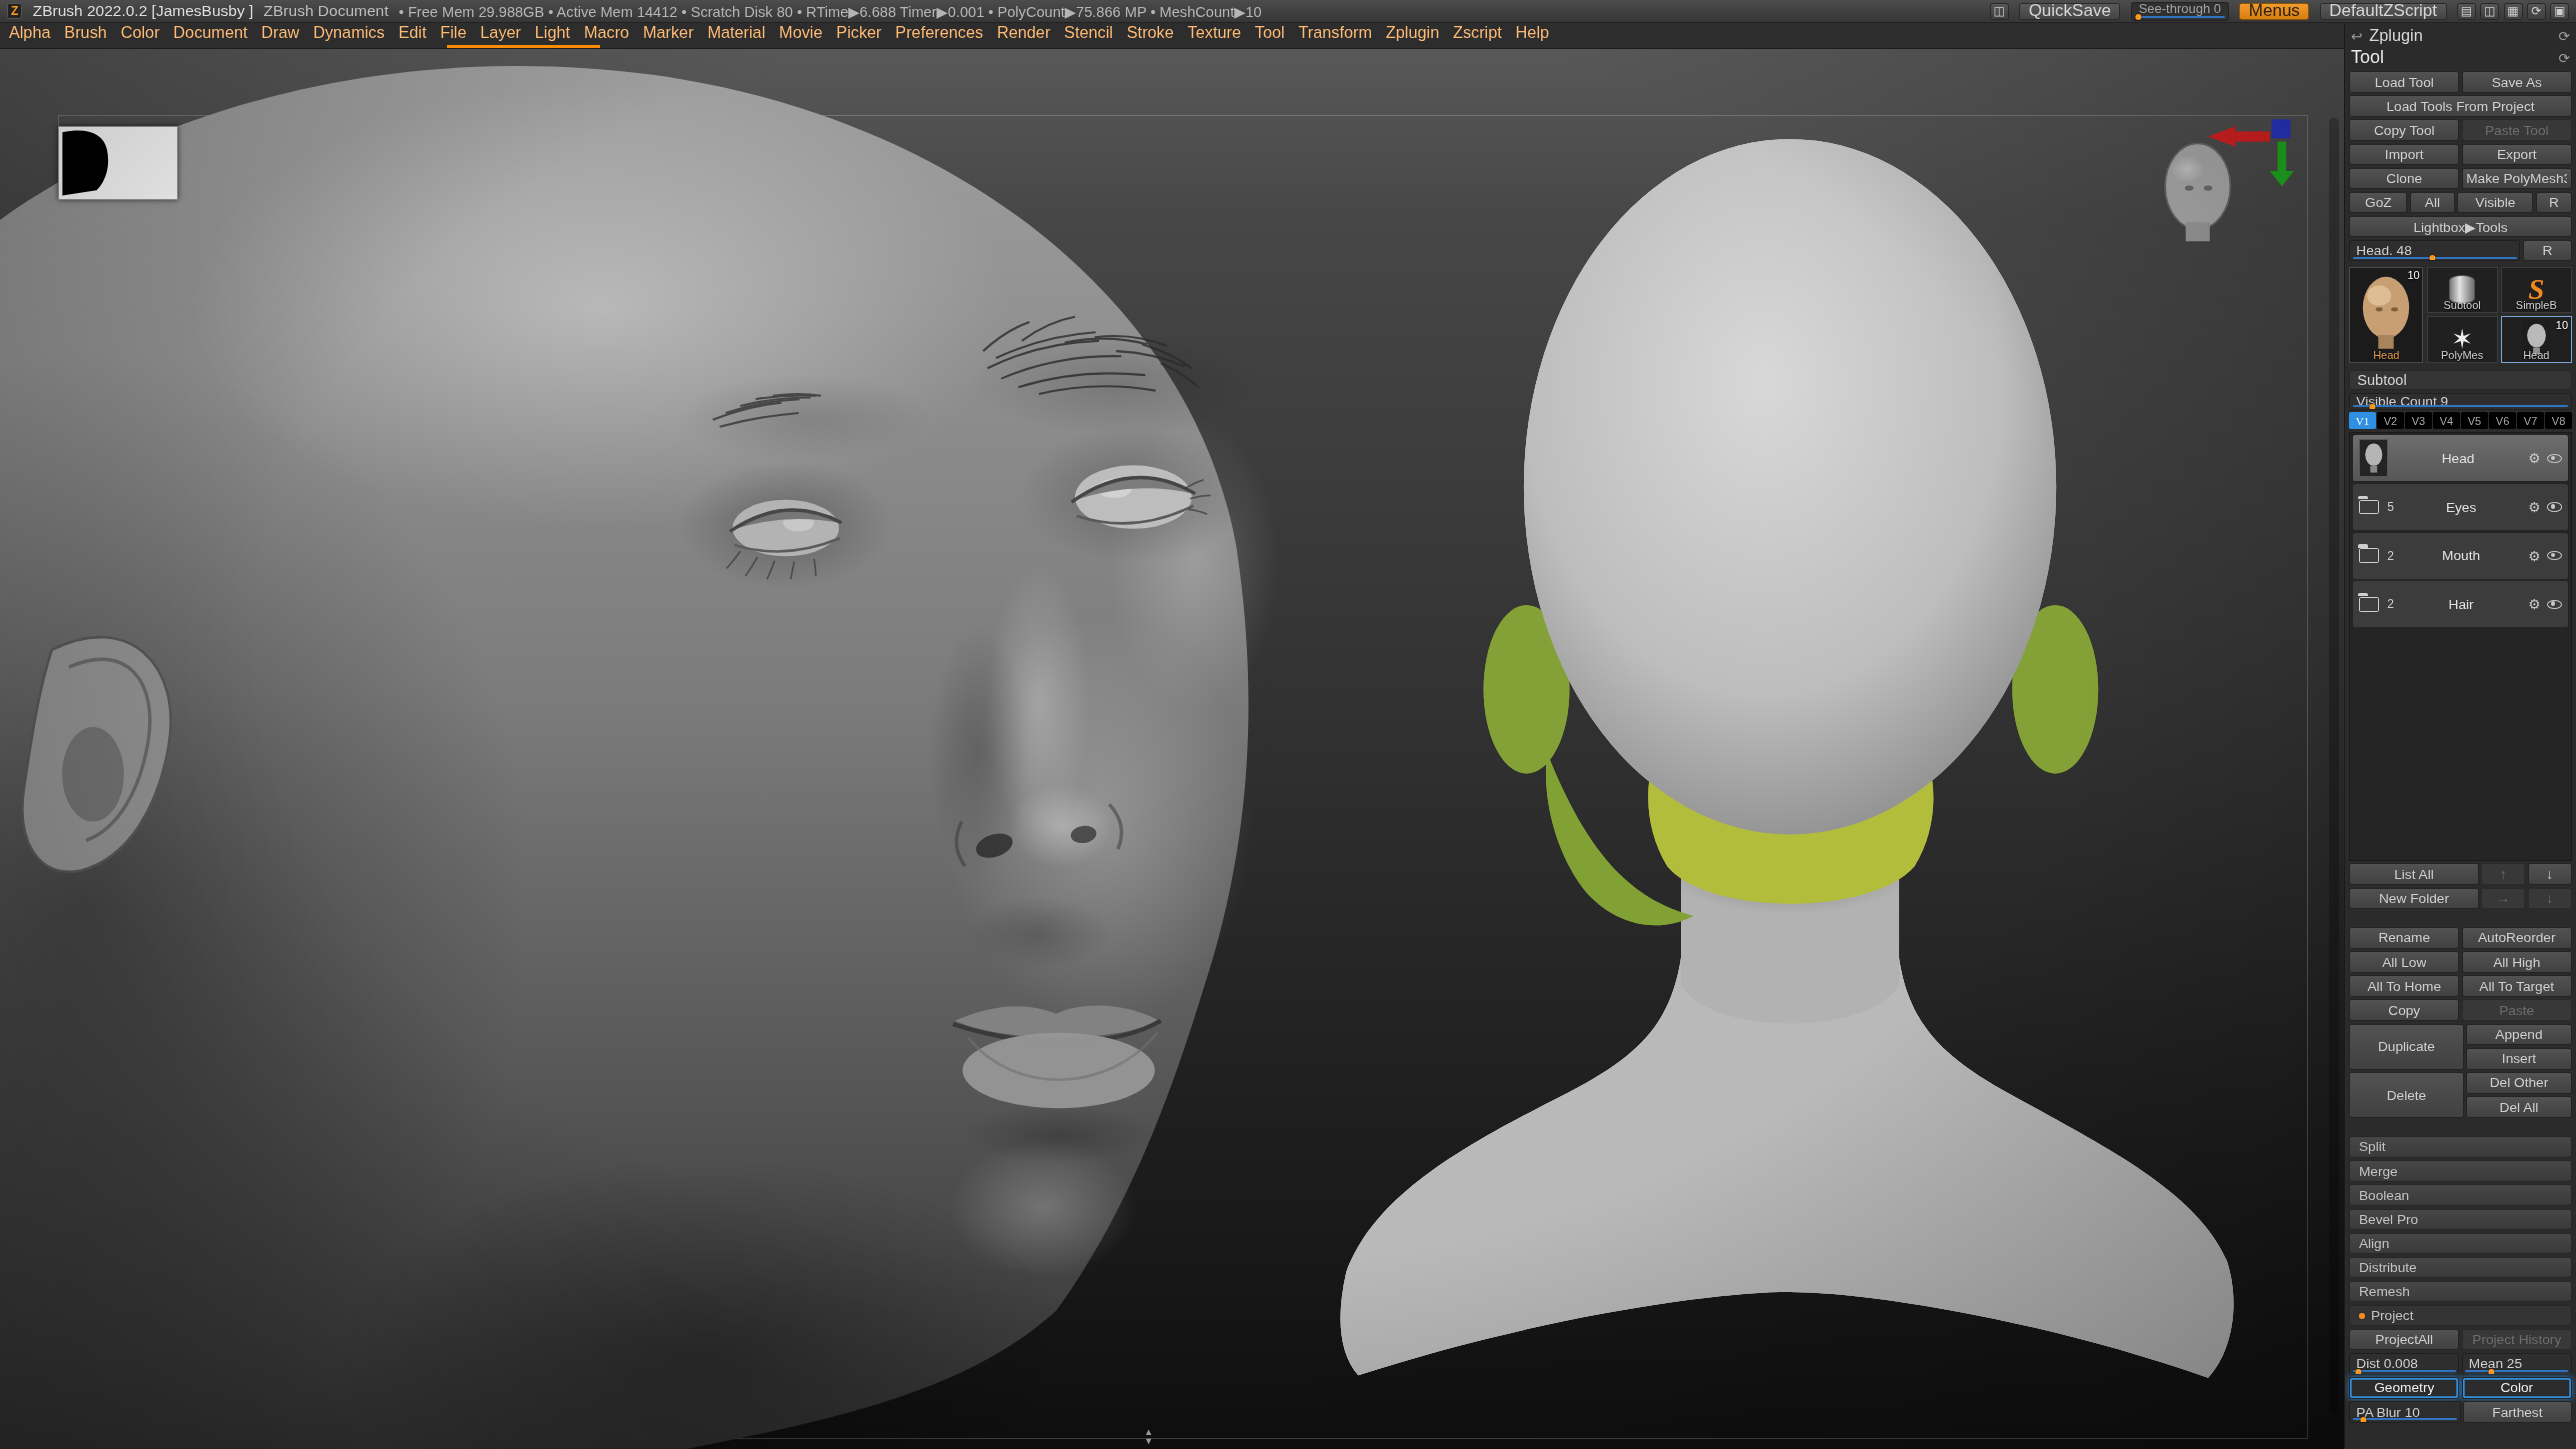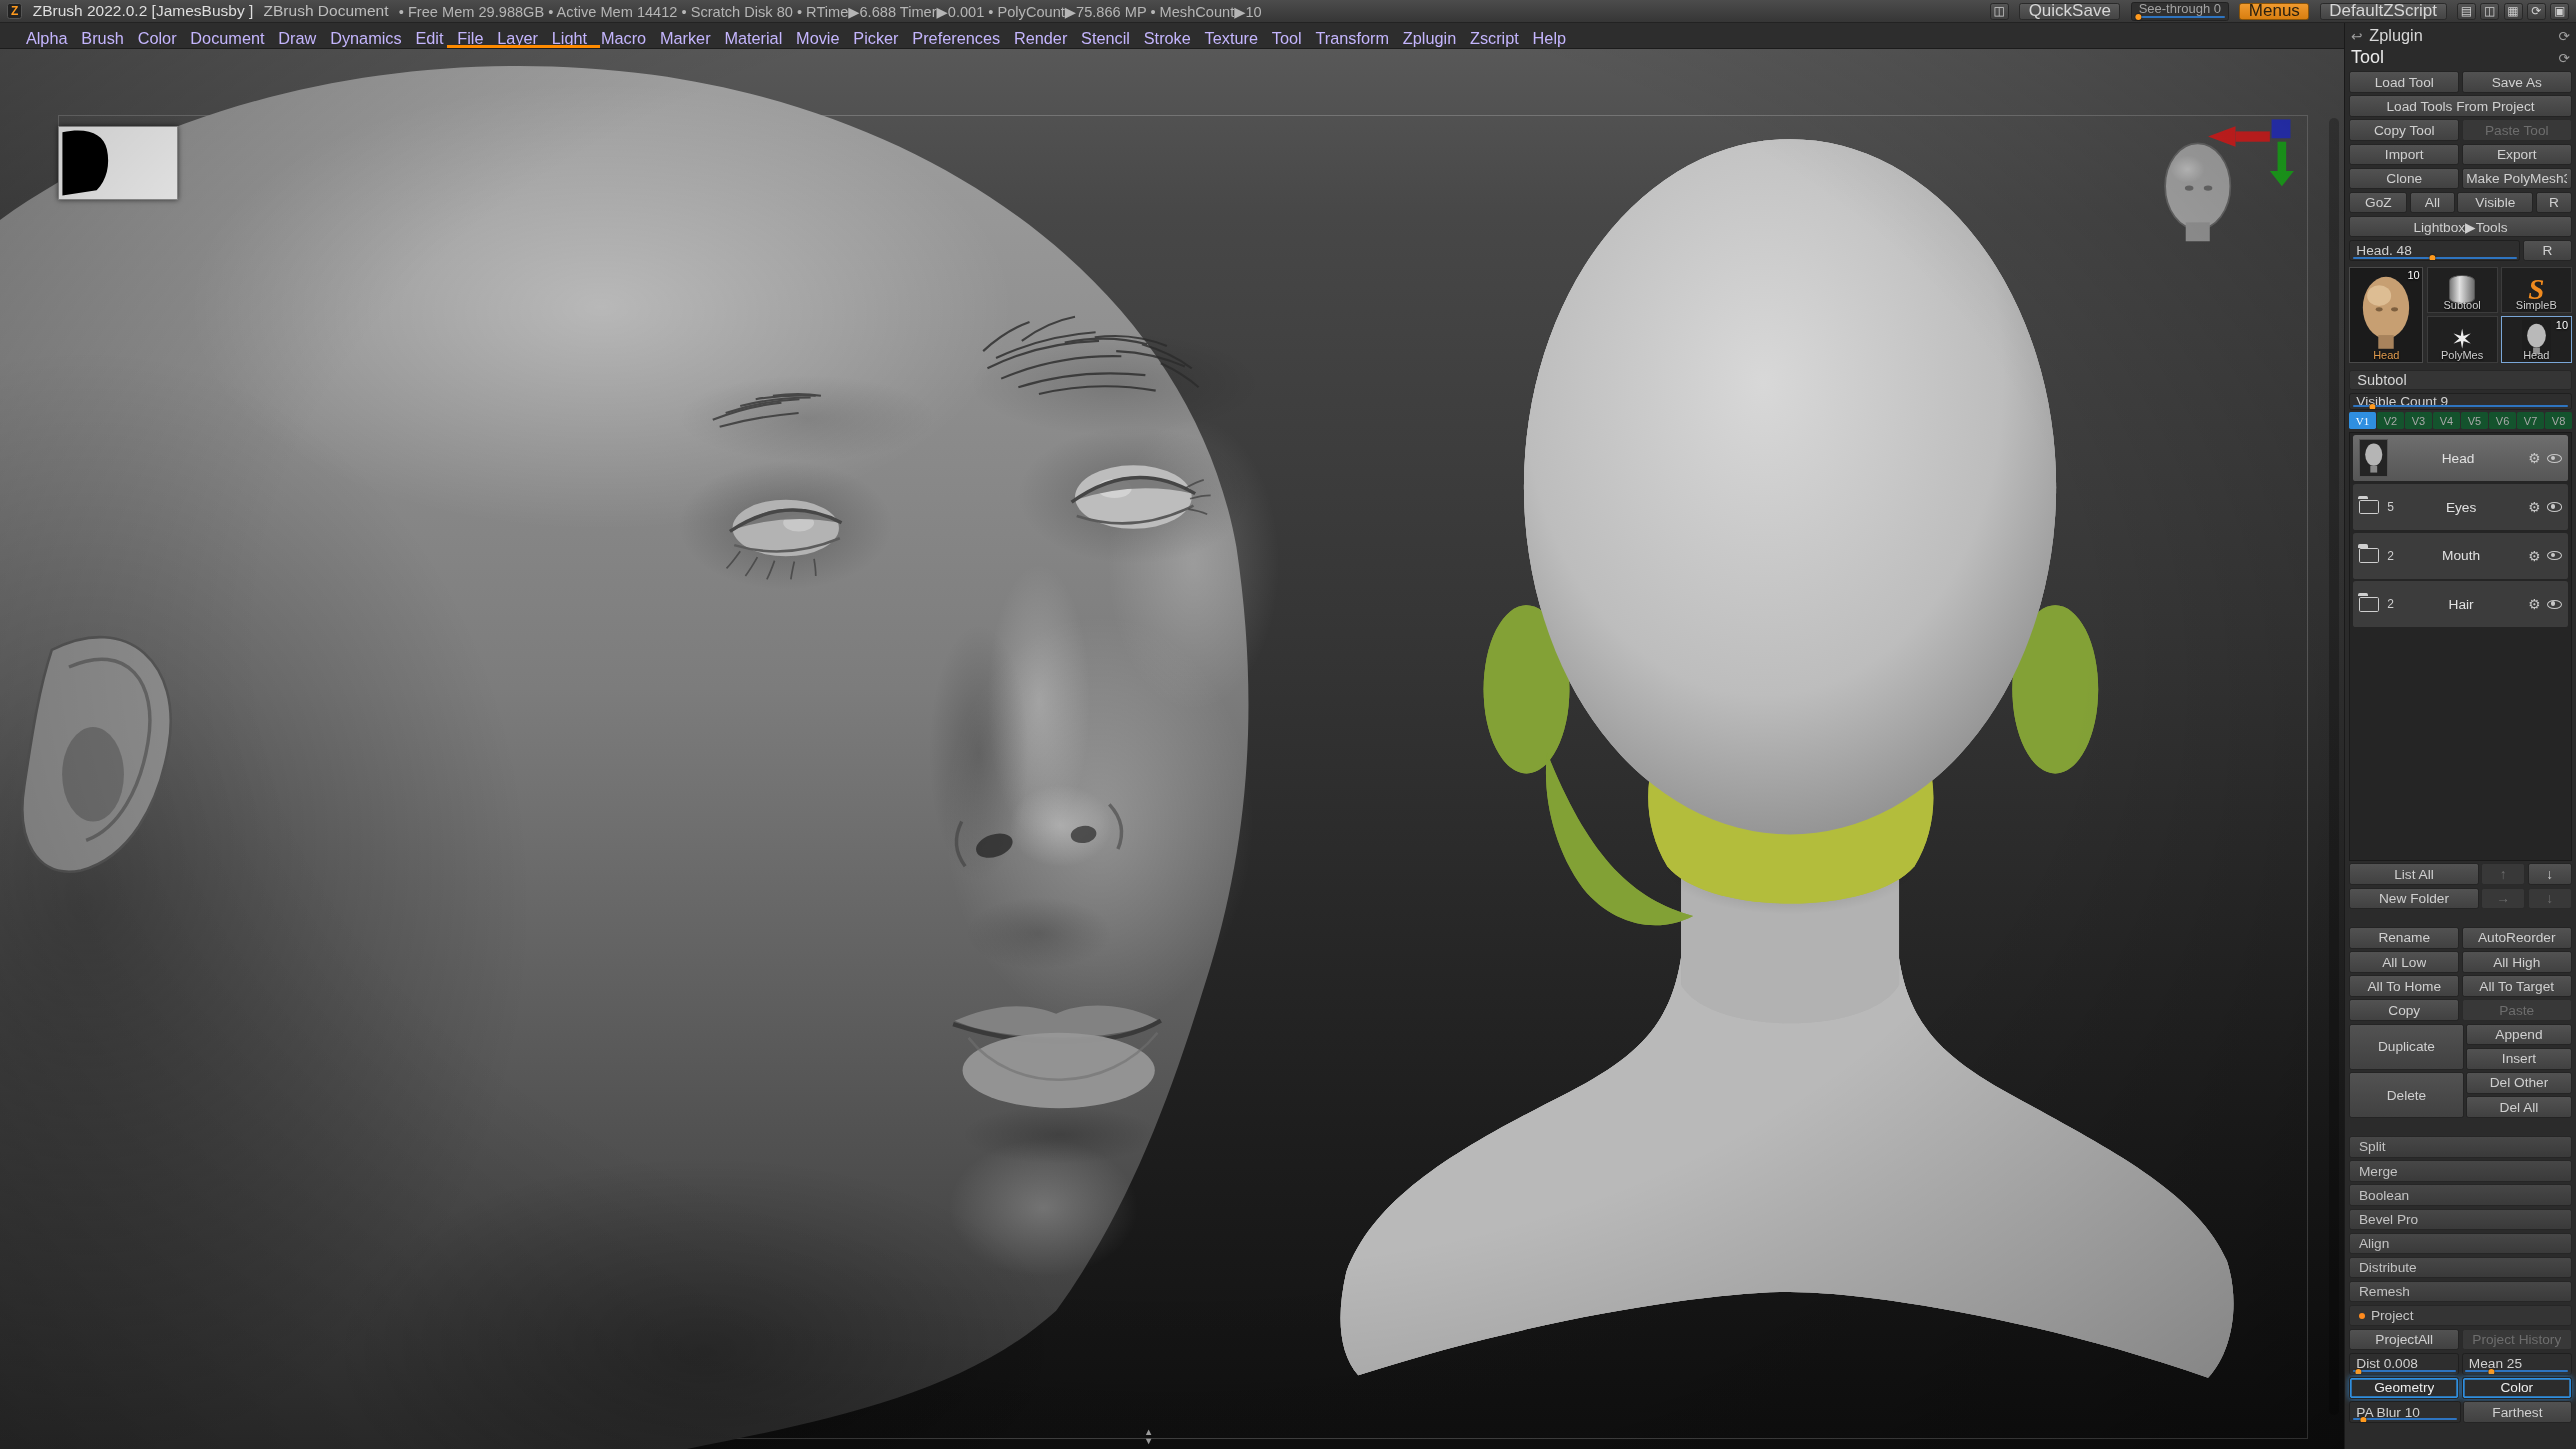--- a/index.html
+++ b/index.html
@@ -18,22 +18,22 @@
     padding:0 8.6px;font-size:17px;color:#d6d6d6;display:flex;align-items:center;position:relative;}
   .tb-btn.orange{background:linear-gradient(#f09a2e,#d87e10);color:#2b2110;border-color:#8a5408;}
   .tb-slider{height:19px;background:#303030;border:0.9px solid #222;border-radius:2.6px;padding:0 6.9px 3.4px 6.9px;
     font-size:13px;color:#a3a3a3;display:flex;align-items:flex-end;position:relative;}
   .tb-slider .s-track{left:3.4px;right:3.4px;}
   .tb-icon{width:19px;height:17px;background:linear-gradient(#555,#3e3e3e);border:0.9px solid #282828;border-radius:2.6px;
     color:#cfcfcf;font-size:12px;display:flex;align-items:center;justify-content:center;}
   
   .main-col{flex:1;display:flex;min-height:0;}
   .left-col{width:2344px;display:flex;flex-direction:column;}
-  .menubar{height:26px;flex:0 0 26px;background:#2d2d2d;border-bottom:0.9px solid #1c1c1c;display:flex;align-items:flex-end;
-    font-size:16.3px;color:#c4b5fd;position:relative;padding-left:19px;}
+  .menubar{height:26px;flex:0 0 26px;background:#2d2d2d;border-bottom:0.9px solid #1c1c1c;display:flex;align-items:flex-start;
+    font-size:16.3px;color:#fdba74;position:relative;padding-left:2px;}
   .menu-item{padding:0 6.9px;cursor:pointer;}
   .menu-underline{position:absolute;left:447px;bottom:0;width:153px;height:3.4px;background:#ff8b00;}
   
   .canvas{position:relative;width:2344px;height:1400px;overflow:hidden;
     background:linear-gradient(180deg,#585858 0%,#474747 12%,#333 45%,#1d1d1d 78%,#101010 100%);}
   .doc-border{position:absolute;left:58px;top:66px;width:2250px;height:1324px;border:0.9px solid rgba(210,210,210,.28);pointer-events:none;}
   .vignette{position:absolute;inset:0;background:radial-gradient(ellipse at 50% 42%,rgba(0,0,0,0) 55%,rgba(0,0,0,.35) 100%);pointer-events:none;}
   .canvas svg{position:absolute;left:0;top:0;}
   .alpha-thumb{position:absolute;left:58px;top:77px;width:120px;height:74px;background:#fff;border:0.9px solid #999;box-shadow:0 0 5.2px rgba(0,0,0,.6);}
   .scroll-handle{position:absolute;left:1144px;bottom:3.4px;color:#9a9a9a;font-size:9.4px;line-height:8.6px;text-align:center;}
@@ -73,21 +73,21 @@
   .thumb-cell{position:relative;background:#202020;border:0.9px solid #3c3c3c;display:flex;align-items:center;justify-content:center;cursor:pointer;}
   .thumb-cell .thumb-label{color:#cfcfcf;}
   .thumb-cell.sel{border-color:#7aa7d8;}
   .cyl{width:26px;height:29px;background:linear-gradient(90deg,#7a7a7a,#e2e2e2 40%,#6e6e6e);border-radius:13px/6px;border:0.9px solid #555;}
   .sglyph{color:#f08a1e;font-size:29px;font-weight:bold;font-family:"Liberation Serif",serif;font-style:italic;}
   .starglyph{color:#eee;font-size:26px;}
   
   .sub-hdr{margin-top:6.9px;height:20.6px;flex:0 0 20.6px;background:#353535;border:0.9px solid #262626;border-radius:2.6px;
     display:flex;align-items:center;padding-left:6.9px;font-size:14.6px;color:#d5d5d5;}
   .vtabs{display:flex;gap:1.7px;margin-top:2.6px;flex:0 0 17px;height:17px;}
-  .vtab{flex:1;background:#14532d;border-radius:1.7px;font-size:11px;display:flex;align-items:center;justify-content:center;color:#a8a8a8;cursor:pointer;}
+  .vtab{flex:1;background:#000000;border-radius:1.7px;font-size:11px;display:flex;align-items:center;justify-content:center;color:#a8a8a8;cursor:pointer;}
   .vtab.active{background:#2f8fe0;color:#fff;font-family:Liberation Serif, serif;}
   .st-list{margin-top:2.6px;height:429px;flex:0 0 429px;background:#252525;border:0.9px solid #1a1a1a;display:flex;flex-direction:column;
     padding:2.6px;gap:2.6px;overflow:hidden;}
   .st-row{height:46px;flex:0 0 46px;background:#3c3c3c;border-radius:2.6px;display:flex;align-items:center;gap:6px;padding:0 6px;cursor:pointer;}
   .st-row.selected{background:linear-gradient(#6e6e6e,#565656);}
   .st-thumb{width:29px;height:38px;background:#242424;border:0.9px solid #555;flex:0 0 29px;}
   .st-label{flex:1;text-align:center;font-size:13.7px;color:#e2e2e2;}
   .st-count{font-size:12px;color:#cfcfcf;margin-left:1.7px;}
   .gearic{font-size:13.7px;color:#c7c7c7;cursor:pointer;}
   .eyeic{width:15.5px;height:9.4px;border:1.7px solid #c7c7c7;border-radius:50%;position:relative;cursor:pointer;}

